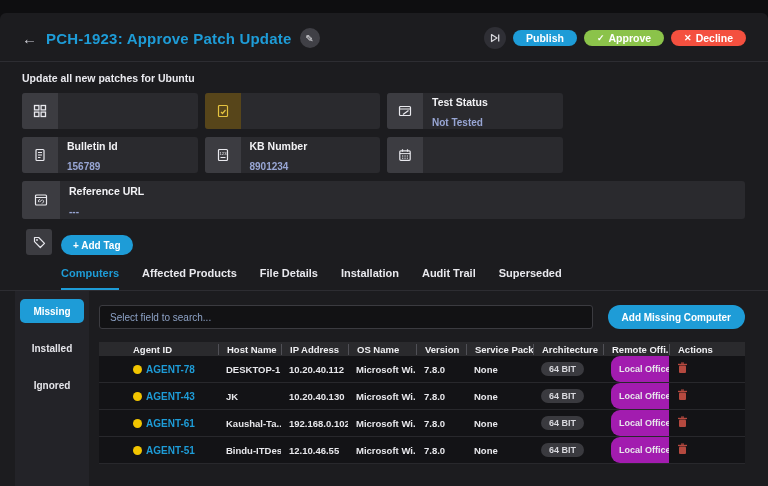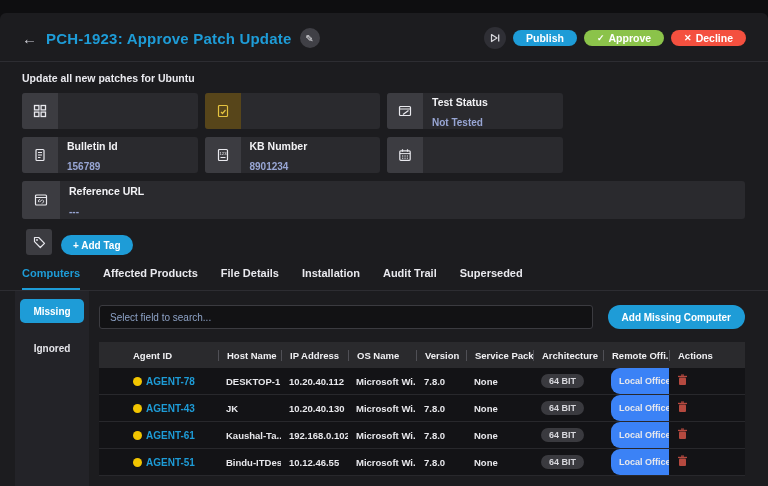--- a/index.html
+++ b/index.html
@@ -75,21 +75,21 @@
     background:#1e9cd7; border:none; color:#fff; border-radius:11px;
     height:20px; padding:0 12px; font-size:10px; font-weight:bold; cursor:pointer;
     font-family:"Liberation Sans", sans-serif;
   }
   
   .tabs { display:flex; gap:23px; padding:8px 22px 0 22px; border-bottom:1px solid #2d2d32; }
   .tab {
     font-size:11px; font-weight:bold; color:#e9e9ee; padding-bottom:9px; cursor:pointer;
     border-bottom:2px solid transparent;
   }
-  .tab.active { color:#1e9cd7; border-bottom-color:#1e9cd7; }
+  .tab.active { color:#1e9cd7; border-bottom-color:#1e9cd7;margin-left:39px; }
   
   .content { display:flex; height:100%; }
   .side {
     width:74px; margin-left:15px; background:#232328; padding-top:8px;
     display:flex; flex-direction:column; align-items:center; flex:0 0 74px;
   }
   .side-tab {
     font-size:10px; font-weight:bold; color:#e5e5ea; cursor:pointer;
     width:64px; height:24px; display:flex; align-items:center; justify-content:center;
     border-radius:5px; margin-bottom:13px;
@@ -108,35 +108,35 @@
     height:24px; padding:0 14px; font-size:10px; font-weight:bold; cursor:pointer;
     font-family:"Liberation Sans", sans-serif; white-space:nowrap;
   }
   
   .tbl { width:100%; }
   .trow {
     display:grid;
     grid-template-columns:26px 93px 63px 67px 68px 50px 67px 70px 66px 1fr;
     align-items:center;
   }
-  .thead { background:#2a2a2d; height:26px; font-size:9.5px; font-weight:bold; color:#f0f0f3; }
+  .thead { background:#2a2a2d; height:14px; font-size:9.5px; font-weight:bold; color:#f0f0f3; }
   .tbody-row { background:#131316; height:27px; border-bottom:1px solid #28282c; font-size:9.5px; font-weight:bold; color:#e8e8ec; }
   .hcell { padding-left:8px; border-left:1px solid #505056; line-height:11px; white-space:nowrap; overflow:hidden; }
   .hcell.nb { border-left:none; }
   .cell { padding-left:8px; white-space:nowrap; overflow:hidden; }
   .cb { width:12px; height:12px; border-radius:2px; background:#4b4b51; margin-left:8px; cursor:pointer; }
   .agent-cell { display:flex; align-items:center; gap:4px; padding-left:8px; }
   .dot { width:9px; height:9px; border-radius:50%; background:#f2c500; flex:0 0 9px; }
   .agent-link { color:#1e9cd7; font-size:10px; font-weight:bold; cursor:pointer; }
   .pill-dark {
     display:inline-block; background:#3a3a3f; color:#d8d8dd; border-radius:9px;
     padding:2px 8px; font-size:9px; font-weight:bold;
   }
   .pill-gray {
-    display:inline-block; background:#3b82f6; color:#e8e8ec; border-radius:9px;
+    display:inline-block; background:#a21caf; color:#e8e8ec; border-radius:9px;
     padding:8px 8px; font-size:9px; font-weight:bold;
   }
   .trash { color:#b5493f; cursor:pointer; display:inline-flex; }
   svg { display:block; }
 </style>
 </head>
 <body>
 
 <div class="panel">
 
@@ -266,20 +266,21 @@
     <span class="tab">Affected Products</span>
     <span class="tab">File Details</span>
     <span class="tab">Installation</span>
     <span class="tab">Audit Trail</span>
     <span class="tab">Superseded</span>
   </div>
 
   <div class="content">
     <div class="side">
       <span class="side-tab active">Missing</span>
+      <span class="side-tab">Installed</span>
       <span class="side-tab">Ignored</span>
     </div>
 
     <div class="main">
       <div class="toolbar">
         <input class="search" placeholder="Select field to search..." style="">
         <button class="add-missing">Add Missing Computer</button>
       </div>
 
       <div class="tbl">
@@ -363,21 +364,21 @@
               </span></div>
         </div>
 
         <div class="trow tbody-row">
           <div class="cell" style="padding-left:0;"><span class="cb"></span></div>
           <div class="agent-cell">
               <span class="dot"></span>
               <span class="agent-link">AGENT-51</span>
             </div>
           <div class="cell">Bindu-ITDesk</div>
-          <div class="cell">10.12.46.55</div>
+          <div class="cell">12.10.46.55</div>
           <div class="cell">Microsoft Wi...</div>
           <div class="cell">7.8.0</div>
           <div class="cell">None</div>
           <div class="cell"><span class="pill-dark">64 BIT</span></div>
           <div class="cell"><span class="pill-gray">Local Office</span></div>
           <div class="cell"><span class="trash">
                 <svg width="11" height="12" viewBox="0 0 11 12">
                   <rect x="2" y="3.5" width="7" height="7.5" rx="1" fill="currentColor"></rect>
                   <rect x="1" y="1.8" width="9" height="1.3" fill="currentColor"></rect>
                   <rect x="4" y="0.5" width="3" height="1.2" fill="currentColor"></rect>

